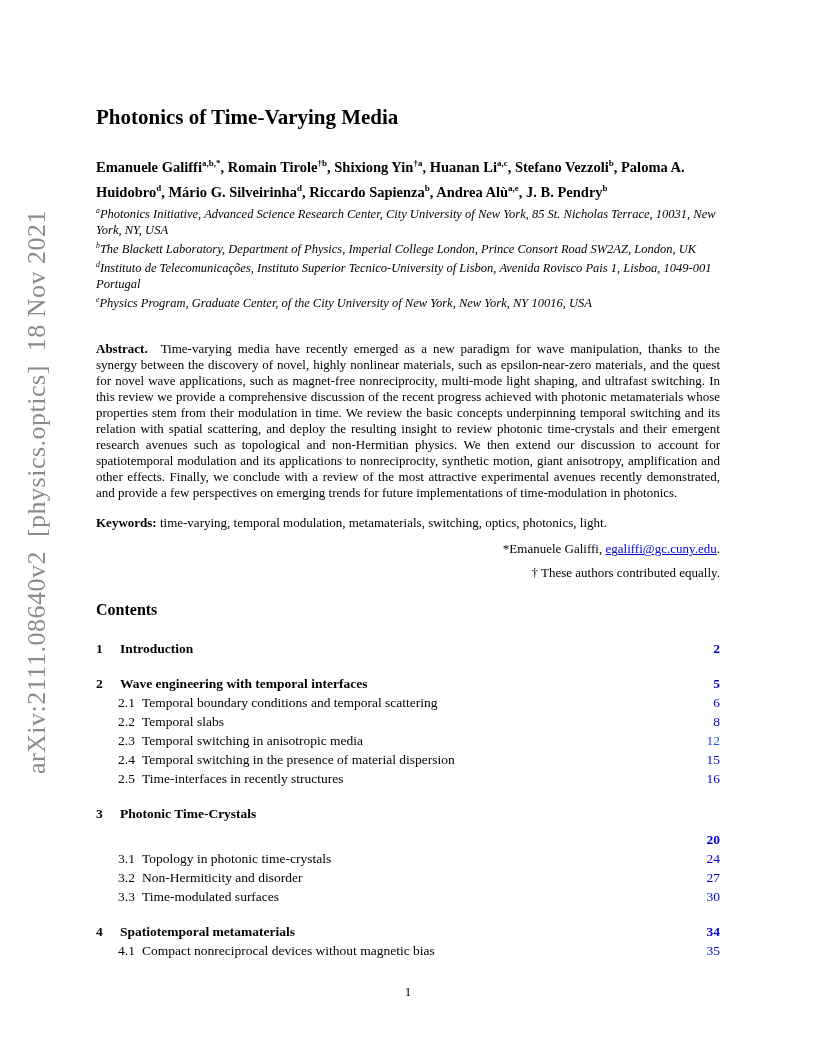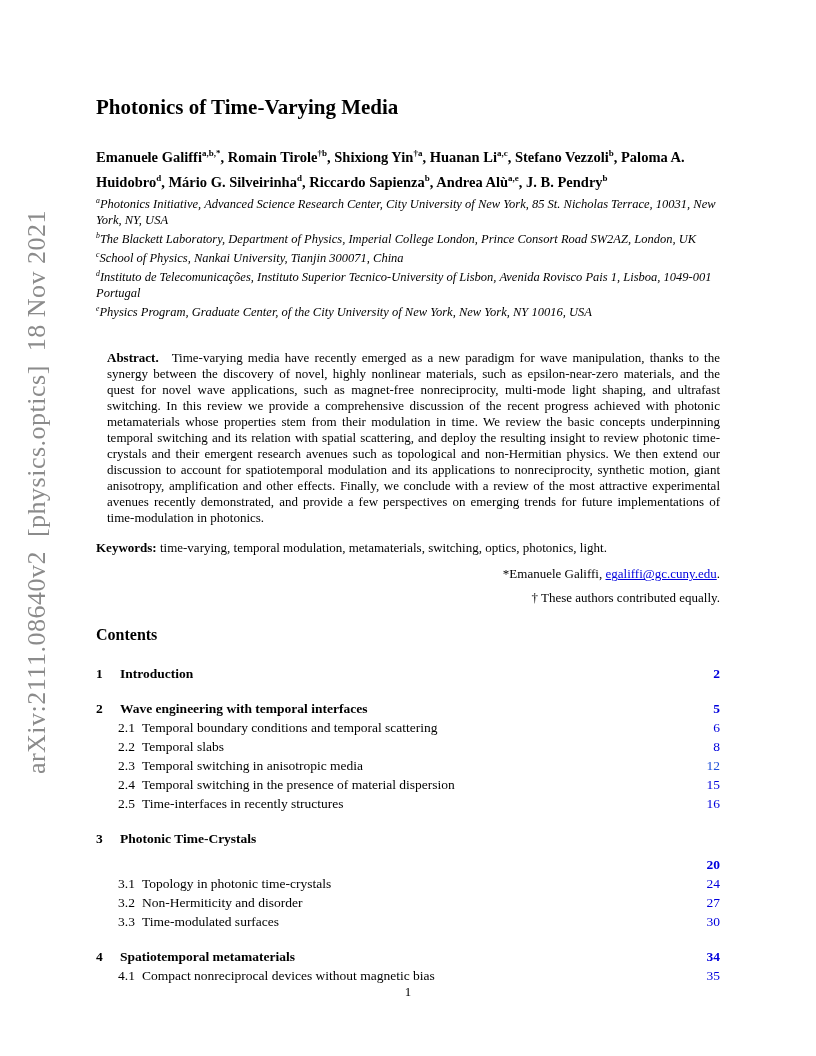--- a/index.html
+++ b/index.html
@@ -19,21 +19,21 @@
     position: absolute;
     top: 492px; left: 37px;
     transform: translate(-50%, -50%) rotate(-90deg);
     white-space: pre;
     font-size: 26px;
     letter-spacing: 0.5px;
     color: #8b8b8b;
   }
   .content {
     position: absolute;
-    left: 96px; top: 2px;
+    left: 96px; top: 12px;
     width: 624px;
   }
   .title {
     font-size: 21px;
     font-weight: bold;
     margin: 93px 0 0 0;
     line-height: 24px;
   }
   .authors {
     margin: 24px 0 0 0;
@@ -42,21 +42,21 @@
     line-height: 21px;
   }
   .authors sup, .affil-line sup { font-size: 0.62em; }
   .affiliations {
     margin-top: 0;
     font-size: 12.5px;
     line-height: 16px;
   }
   .affil-line { display: block; font-style: italic; }
   .abstract {
-    margin: 30px 0 0 11px;
+    margin: 30px 0 0 0;
     font-size: 13px;
     line-height: 16px;
     text-align: justify;
   }
   .abs-label { margin-right: 13px; }
   .keywords {
     margin: 13px 0 0 0;
     font-size: 13px;
     line-height: 17px;
   }
@@ -105,21 +105,20 @@
 
   <div class="content">
 
     <h1 class="title">Photonics of Time-Varying Media</h1>
 
     <p class="authors" id="authors"><span class="author"><span class="a-name">Emanuele Galiffi</span><sup class="a-sup">a,b,*</sup><span class="a-sep">, </span></span><span class="author"><span class="a-name">Romain Tirole</span><sup class="a-sup">†b</sup><span class="a-sep">, </span></span><span class="author"><span class="a-name">Shixiong Yin</span><sup class="a-sup">†a</sup><span class="a-sep">, </span></span><span class="author"><span class="a-name">Huanan Li</span><sup class="a-sup">a,c</sup><span class="a-sep">, </span></span><span class="author"><span class="a-name">Stefano Vezzoli</span><sup class="a-sup">b</sup><span class="a-sep">, </span></span><span class="author"><span class="a-name">Paloma A. Huidobro</span><sup class="a-sup">d</sup><span class="a-sep">, </span></span><span class="author"><span class="a-name">Mário G. Silveirinha</span><sup class="a-sup">d</sup><span class="a-sep">, </span></span><span class="author"><span class="a-name">Riccardo Sapienza</span><sup class="a-sup">b</sup><span class="a-sep">, </span></span><span class="author"><span class="a-name">Andrea Alù</span><sup class="a-sup">a,e</sup><span class="a-sep">, </span></span><span class="author"><span class="a-name">J. B. Pendry</span><sup class="a-sup">b</sup><span class="a-sep"></span></span></p>
 
     <div class="affiliations" id="affiliations">
         <span class="affil-line"><sup>a</sup><span class="affil-text">Photonics Initiative, Advanced Science Research Center, City University of New York, 85 St. Nicholas Terrace, 10031, New York, NY, USA</span></span>
         <span class="affil-line"><sup>b</sup><span class="affil-text">The Blackett Laboratory, Department of Physics, Imperial College London, Prince Consort Road SW2AZ, London, UK</span></span>
-        <span class="affil-line"><sup>c</sup><span class="affil-text">School of Physics, Nankai University, Tianjin 300071, China</span></span>
         <span class="affil-line"><sup>d</sup><span class="affil-text">Instituto de Telecomunicações, Instituto Superior Tecnico-University of Lisbon, Avenida Rovisco Pais 1, Lisboa, 1049-001 Portugal</span></span>
         <span class="affil-line"><sup>e</sup><span class="affil-text">Physics Program, Graduate Center, of the City University of New York, New York, NY 10016, USA</span></span>
       </div>
 
     <p class="abstract"><b class="abs-label">Abstract.</b><span>Time-varying media have recently emerged as a new paradigm for wave manipulation, thanks to the synergy between the discovery of novel, highly nonlinear materials, such as epsilon-near-zero materials, and the quest for novel wave applications, such as magnet-free nonreciprocity, multi-mode light shaping, and ultrafast switching. In this review we provide a comprehensive discussion of the recent progress achieved with photonic metamaterials whose properties stem from their modulation in time. We review the basic concepts underpinning temporal switching and its relation with spatial scattering, and deploy the resulting insight to review photonic time-crystals and their emergent research avenues such as topological and non-Hermitian physics. We then extend our discussion to account for spatiotemporal modulation and its applications to nonreciprocity, synthetic motion, giant anisotropy, amplification and other effects. Finally, we conclude with a review of the most attractive experimental avenues recently demonstrated, and provide a few perspectives on emerging trends for future implementations of time-modulation in photonics.</span></p>
 
     <p class="keywords"><b>Keywords:</b><span> time-varying, temporal modulation, metamaterials, switching, optics, photonics, light.</span></p>
 
     <p class="footnote"><span>*Emanuele Galiffi, </span><a class="email" style="color: rgb(0, 0, 221);">egaliffi@gc.cuny.edu</a><span>.</span></p>
 

